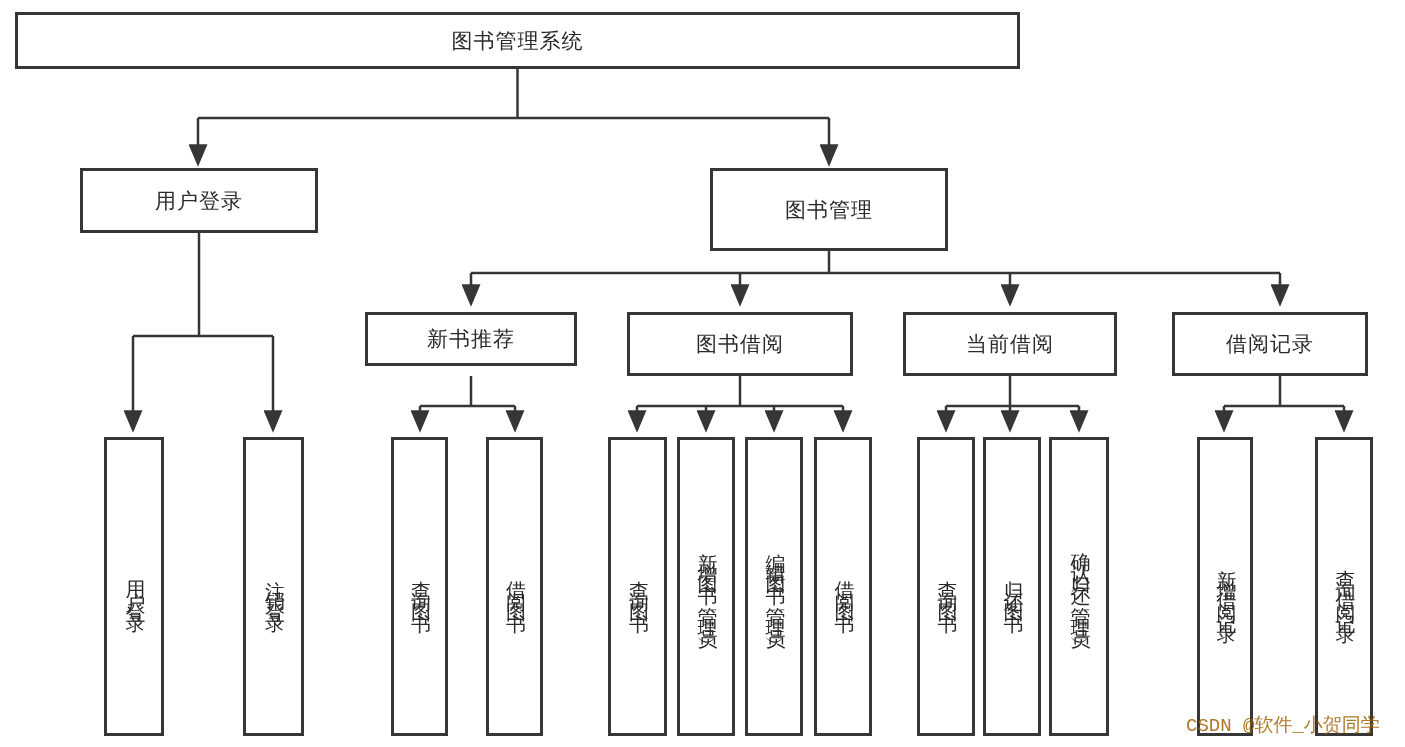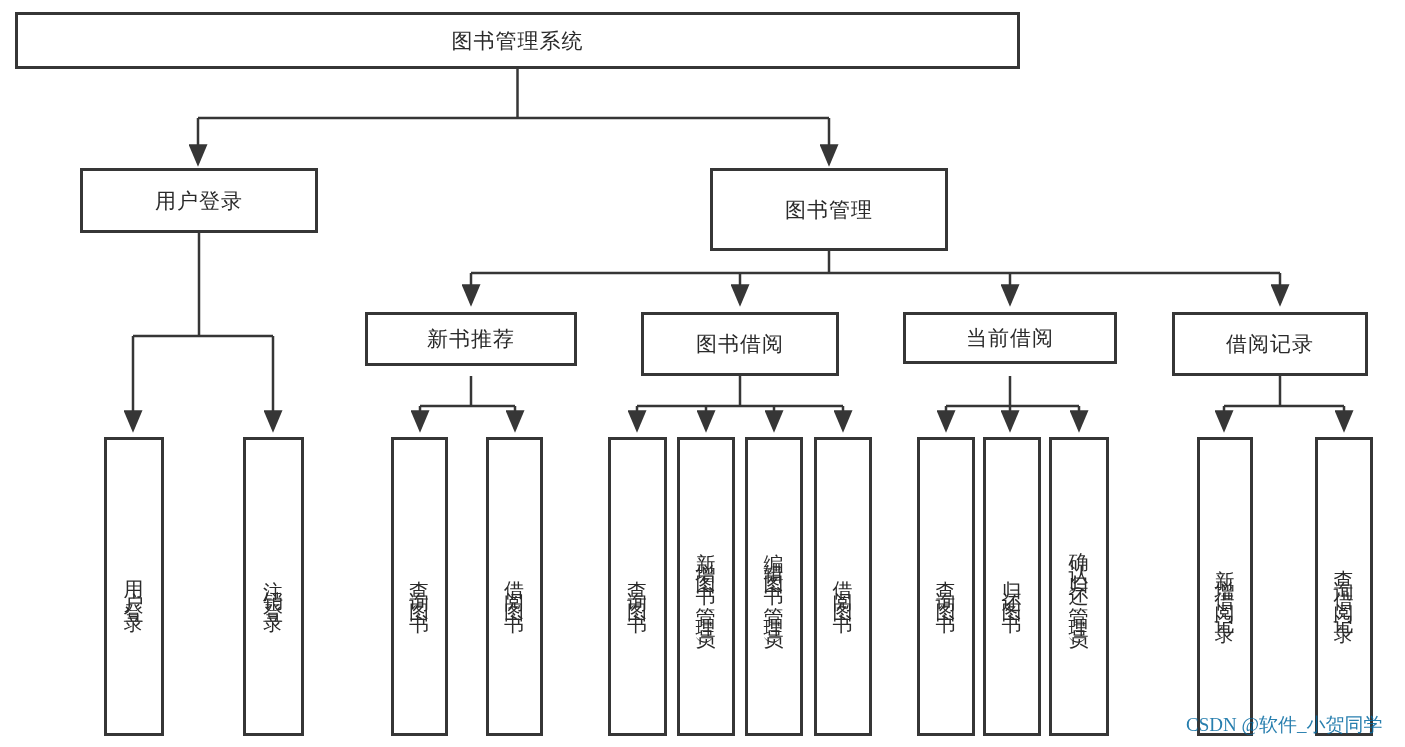--- a/index.html
+++ b/index.html
@@ -1,21 +1,21 @@
 <!DOCTYPE html>
 <html><head>
 <meta charset="utf-8">
 <title>Diagram</title>
 <style>
   html,body { margin:0; padding:0; background:#ffffff; }
   #stage {
     position:relative;
     width:1405px; height:747px;
     background:#ffffff;
-    font-family:Liberation Serif, serif;
+    font-family:Liberation Mono, monospace;
     overflow:hidden;
   }
   .wires {
     position:absolute; left:0; top:0;
     pointer-events:none;
   }
   .node {
     position:absolute;
     box-sizing:border-box;
     border:3px solid #363636;
@@ -36,21 +36,21 @@
     font-size:20px;
     color:#2a2a2a;
     letter-spacing:11px;
     line-height:1;
   }
   .watermark {
     position:absolute;
     left:1186px; top:712px;
     width:215px;
     font-size:19px;
-    color:#0369a1;
+    color:#a16207;
     opacity:0.85;
     white-space:nowrap;
     z-index:5;
   }
 </style>
 </head>
 <body>
 
 <div id="stage">
 
@@ -111,24 +111,24 @@
   <div class="node h" style="left:80px;top:168px;width:238px;height:65px">
     <span class="lbl">用户登录</span>
   </div>
   <div class="node h" style="left:710px;top:168px;width:238px;height:83px">
     <span class="lbl">图书管理</span>
   </div>
 
   <div class="node h" style="left:365px;top:312px;width:212px;height:54px">
     <span class="lbl">新书推荐</span>
   </div>
-  <div class="node h" style="left:641px;top:312px;width:198px;height:64px">
+  <div class="node h" style="left:627px;top:312px;width:226px;height:64px">
     <span class="lbl">图书借阅</span>
   </div>
-  <div class="node h" style="left:903px;top:312px;width:214px;height:52px">
+  <div class="node h" style="left:903px;top:312px;width:214px;height:64px">
     <span class="lbl">当前借阅</span>
   </div>
   <div class="node h" style="left:1172px;top:312px;width:196px;height:64px">
     <span class="lbl">借阅记录</span>
   </div>
 
   <div class="node v" style="left:104px;top:437px;width:60px;height:299px">
     <span class="lbl">用户登录</span>
   </div>
   <div class="node v" style="left:243px;top:437px;width:61px;height:299px">

